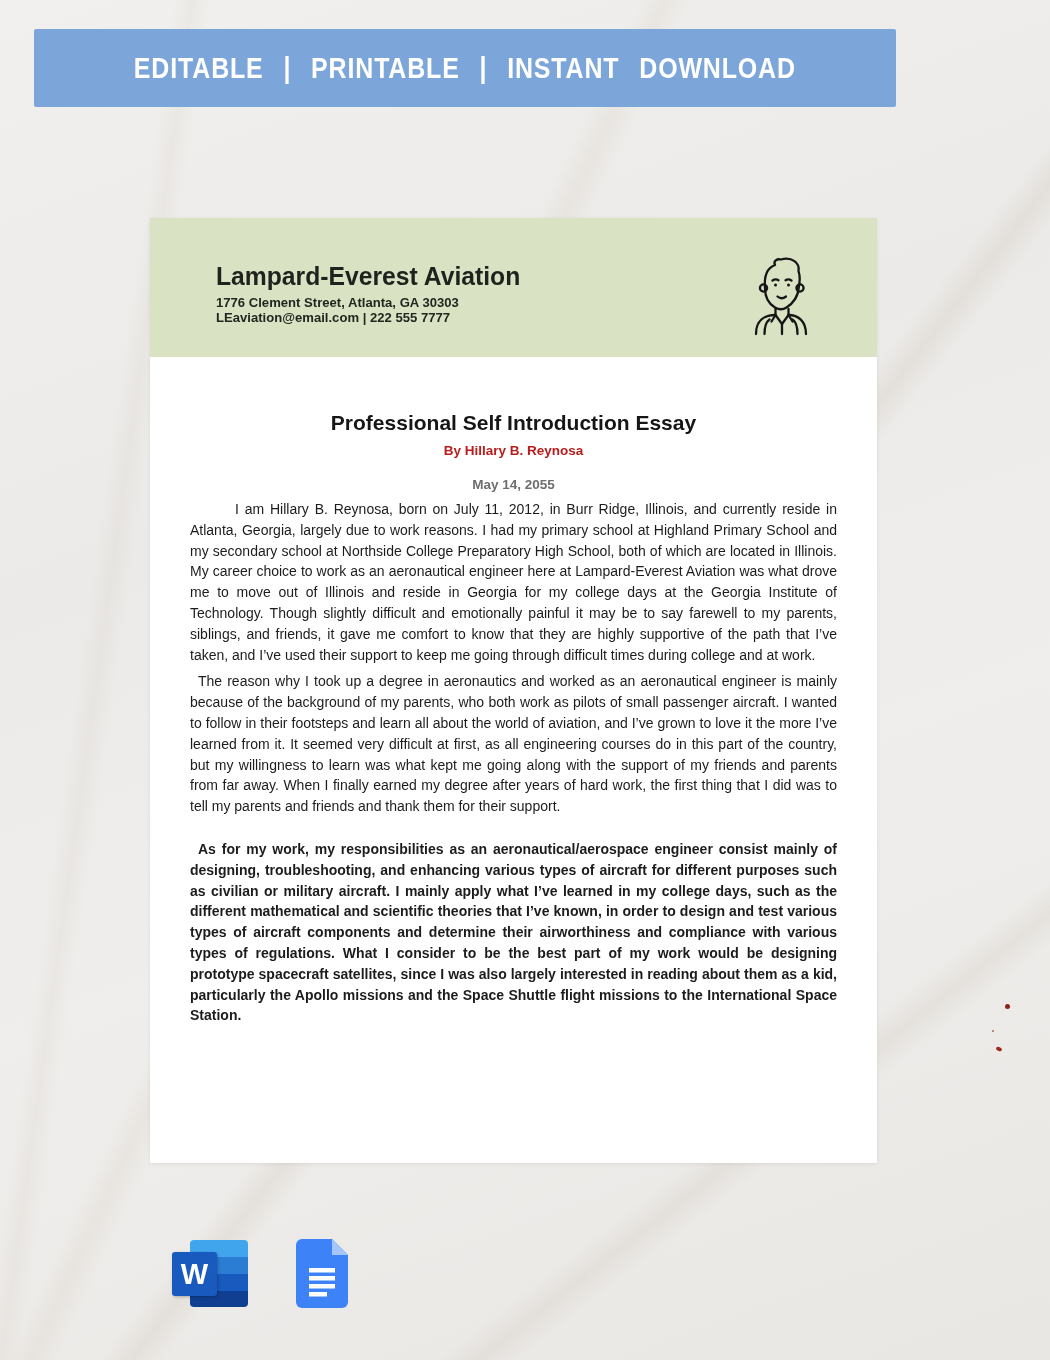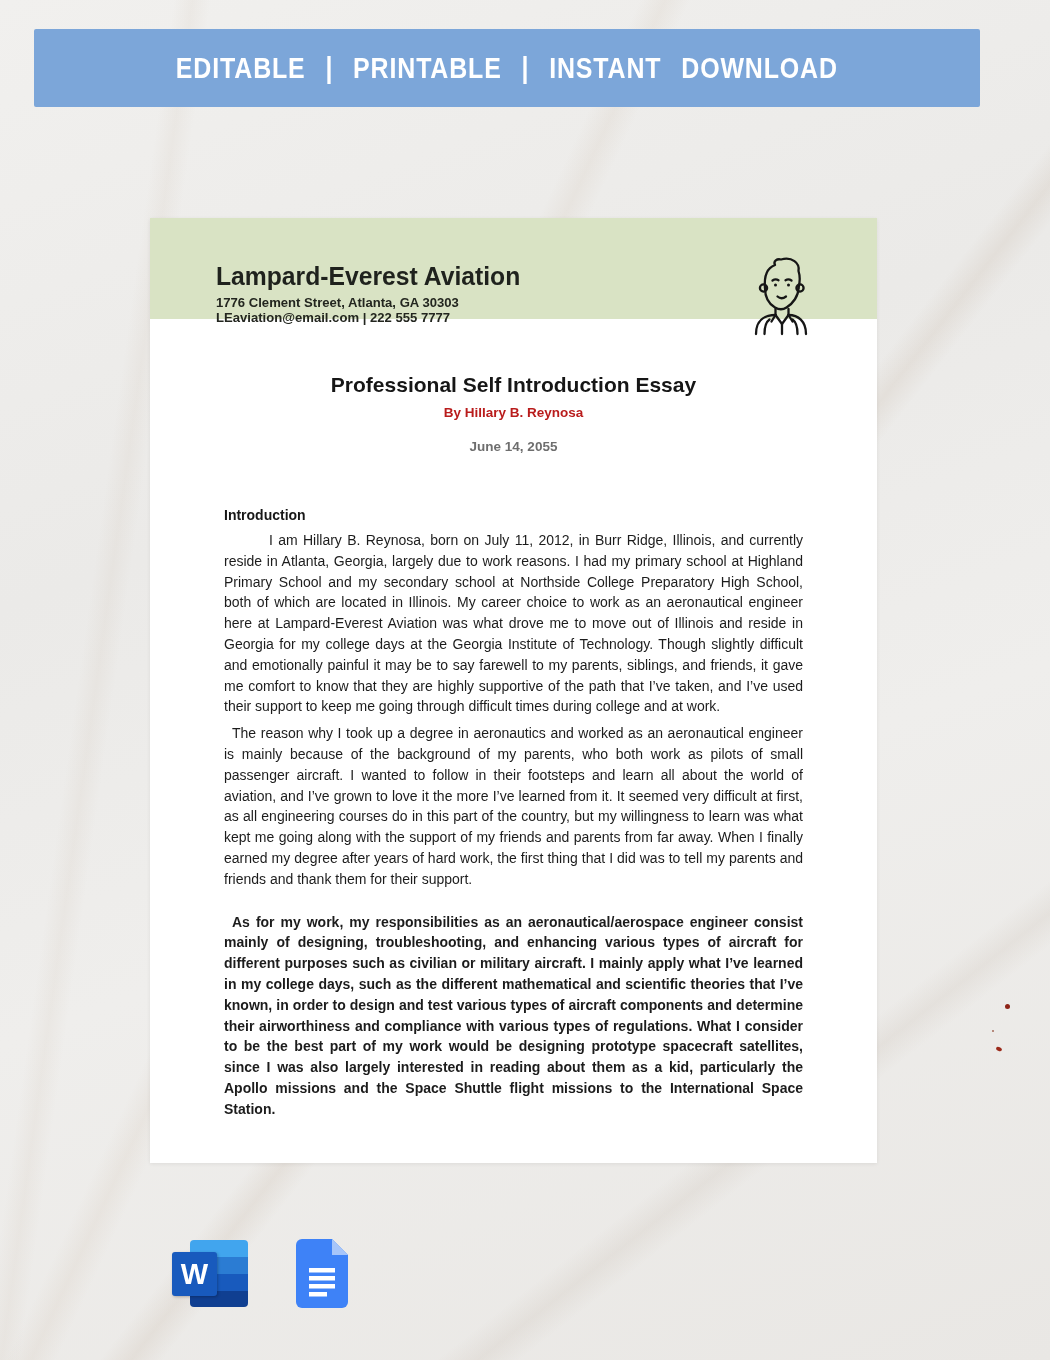--- a/index.html
+++ b/index.html
@@ -20,52 +20,52 @@
       linear-gradient(142deg, rgba(160,140,120,0) 78%, rgba(158,136,114,0.10) 79.5%, rgba(160,140,120,0) 81%),
       linear-gradient(160deg, #f1f0ee 0%, #ebeae8 35%, #efeeec 60%, #e9e7e4 100%);
   }
   .speck { position: absolute; border-radius: 50%; }
   .speck-1 { left: 1005px; top: 1004px; width: 5px; height: 5px; background: #8e2418; }
   .speck-2 { left: 996px;  top: 1047px; width: 6px; height: 4px; background: #9b2a1a; transform: rotate(25deg); }
   .speck-3 { left: 992px;  top: 1030px; width: 2px; height: 2px; background: #a56a5a; }
 
   
   .banner {
-    position: absolute; left: 34px; top: 29px; width: 946px; height: 78px;
+    position: absolute; left: 34px; top: 29px; width: 862px; height: 78px;
     background: #7ca6d9; border-radius: 2px;
     display: flex; align-items: center; justify-content: center;
   }
   .banner-text {
     color: #ffffff; font-weight: bold; font-size: 29px;
     letter-spacing: 1px; word-spacing: 14px; white-space: nowrap;
     transform: scaleX(0.86);
   }
 
   
   .page {
     position: absolute; left: 150px; top: 218px; width: 727px; height: 945px;
     background: #ffffff; box-shadow: 0 1px 4px rgba(0,0,0,0.07);
   }
 
   
-  .letterhead { position: relative; width: 100%; height: 101px; background: #d9e3c4; }
+  .letterhead { position: relative; width: 100%; height: 139px; background: #d9e3c4; }
   .lh-text { position: absolute; left: 66px; top: 43px; }
   .company-name {
     font-size: 26px; font-weight: bold; color: #1f221d; letter-spacing: 0;
     transform: scaleX(0.95); transform-origin: left center; white-space: nowrap;
   }
   .company-line {
     font-size: 13.5px; font-weight: bold; color: #23261f; line-height: 14.5px;
     transform: scaleX(0.97); transform-origin: left center; white-space: nowrap;
   }
   .company-line.first { margin-top: 4px; }
   .avatar { position: absolute; right: 67px; top: 36px; width: 58px; height: 82px; }
 
   
-  .content { padding: 0 74px; color: #1f1f1f; }
+  .content { padding: 0 40px; color: #1f1f1f; }
   .doc-title {
     margin-top: 55px; text-align: center;
     font-size: 21px; font-weight: bold; color: #161616; line-height: 22px;
   }
   .byline {
     margin-top: 9px; text-align: center;
     font-size: 13.5px; font-weight: 600; color: #b91c1c; line-height: 16px;
   }
   .doc-date {
     margin-top: 18px; text-align: center;
@@ -148,23 +148,22 @@
         <path d="M36.5,60 L40.5,66.5"></path>
         <path d="M30,69 L30,79"></path>
         <path d="M12.5,79 C12.5,71 14,67 17.5,64.5"></path>
         <path d="M45.5,79 C45.5,71 44,67 40.5,64.5"></path>
       </svg>
     </div>
 
     <div class="content">
       <div class="doc-title">Professional Self Introduction Essay</div>
       <div class="byline">By Hillary B. Reynosa</div>
-      <div class="doc-date">June 14, 2055</div>
+      <div class="doc-date">May 14, 2055</div>
 
-      <div class="section-heading intro">Introduction</div>
       <p class="para indent-big">I am Hillary B. Reynosa, born on July 11, 2012, in Burr Ridge, Illinois, and currently reside in Atlanta, Georgia, largely due to work reasons. I had my primary school at Highland Primary School and my secondary school at Northside College Preparatory High School, both of which are located in Illinois. My career choice to work as an aeronautical engineer here at Lampard-Everest Aviation was what drove me to move out of Illinois and reside in Georgia for my college days at the Georgia Institute of Technology. Though slightly difficult and emotionally painful it may be to say farewell to my parents, siblings, and friends, it gave me comfort to know that they are highly supportive of the path that I’ve taken, and I’ve used their support to keep me going through difficult times during college and at work.</p>
 
       <p class="para indent-sm">The reason why I took up a degree in aeronautics and worked as an aeronautical engineer is mainly because of the background of my parents, who both work as pilots of small passenger aircraft. I wanted to follow in their footsteps and learn all about the world of aviation, and I’ve grown to love it the more I’ve learned from it. It seemed very difficult at first, as all engineering courses do in this part of the country, but my willingness to learn was what kept me going along with the support of my friends and parents from far away. When I finally earned my degree after years of hard work, the first thing that I did was to tell my parents and friends and thank them for their support.</p>
       <p class="para indent-sm gap">As for my work, my responsibilities as an aeronautical/aerospace engineer consist mainly of designing, troubleshooting, and enhancing various types of aircraft for different purposes such as civilian or military aircraft. I mainly apply what I’ve learned in my college days, such as the different mathematical and scientific theories that I’ve known, in order to design and test various types of aircraft components and determine their airworthiness and compliance with various types of regulations. What I consider to be the best part of my work would be designing prototype spacecraft satellites, since I was also largely interested in reading about them as a kid, particularly the Apollo missions and the Space Shuttle flight missions to the International Space Station.</p>
     </div>
   </div>
 
   <div class="format-icons">
     <div class="word-icon">
       <div class="word-doc">

